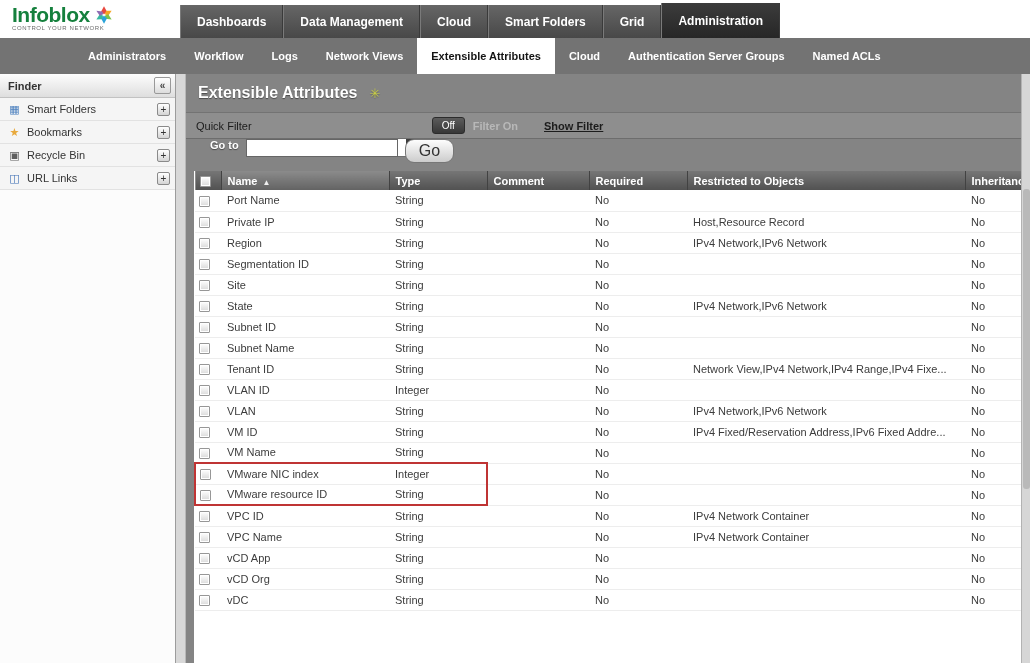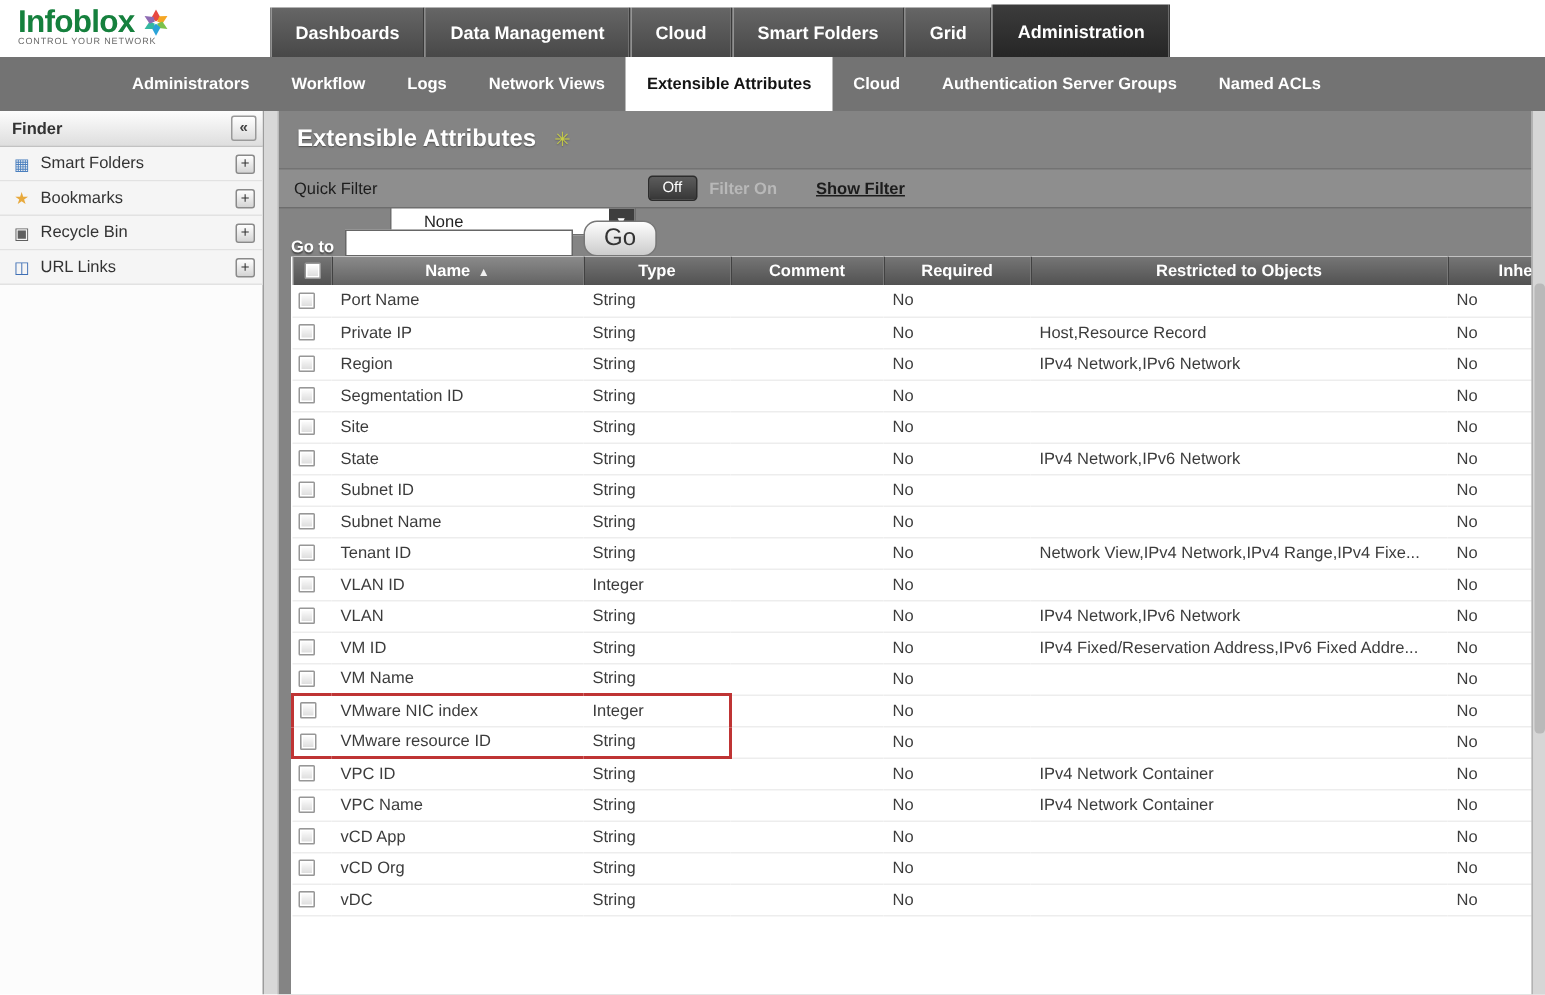--- a/index.html
+++ b/index.html
@@ -54,30 +54,30 @@
                 display:flex; align-items:center; gap:8px; padding-left:10px; font-size:11px; color:#1c1c1c; }
   .select-box { width:164px; height:19px; background:#fff; border:1px solid #6e6e6e; display:flex;
                 align-items:center; justify-content:space-between; padding-left:22px; font-size:11px; color:#222; cursor:pointer;margin-top:44px; }
   .select-arrow { width:17px; height:17px; background:#3e3e3e; color:#fff; font-size:8px;
                   display:flex; align-items:center; justify-content:center; }
   .off-btn { background:linear-gradient(#5c5c5c,#373737); border:1px solid #2c2c2c; border-radius:3px;
              color:#fff; font-size:10px; font-weight:normal; padding:2px 9px; cursor:pointer; }
   .filter-on { color:#b8b8b8; font-weight:bold; }
   .show-filter { margin-left:18px; color:#1c1c1c; font-weight:bold; text-decoration:underline; cursor:pointer; }
 
-  .goto-bar { height:32px; display:flex; align-items:flex-end; gap:7px; padding-left:8px; }
+  .goto-bar { height:32px; display:flex; align-items:flex-start; gap:7px; padding-left:24px; }
   .goto-label { color:#fff; font-size:11px; font-weight:bold; text-shadow:0 1px 1px rgba(0,0,0,.45); }
   .goto-input { width:152px; height:18px; border:1px solid #666; font-size:11px; padding:0 3px; }
   .go-btn { background:linear-gradient(#fdfdfd,#cccccc); border:1px solid #777; border-radius:9px;
             font-size:16px; color:#333; padding:2px 13px; cursor:pointer; }
 
   .table-wrap { flex:1; background:#fff; margin-left:8px; overflow:hidden; }
   table { border-collapse:collapse; table-layout:fixed; width:920px; font-size:11px; }
   thead th { height:19px; background:linear-gradient(#767676,#525252); color:#fff; font-weight:bold;
-             text-align:center; padding:2px 6px; border-right:1px solid #424242; border-left:1px solid #8d8d8d;
+             text-align:left; padding:2px 6px; border-right:1px solid #424242; border-left:1px solid #8d8d8d;
              white-space:nowrap; overflow:hidden; cursor:pointer; }
   thead th.sorted { background:linear-gradient(#8b8b8b,#636363); }
   thead th .arrow { font-size:8px; margin-left:5px; color:#f0f0f0; }
   tbody td { height:21px; padding:2px 6px; border-bottom:1px solid #ededed; color:#3c3c3c;
              white-space:nowrap; overflow:hidden; }
   .cb-cell, .cb-col { padding:2px 4px; }
   .cb { display:inline-block; width:11px; height:11px; border:1px solid #979797; border-radius:1px;
         background:linear-gradient(#ffffff,#dadada); box-shadow:inset 0 0 0 1px #fff; cursor:pointer; vertical-align:middle; }
 
   

